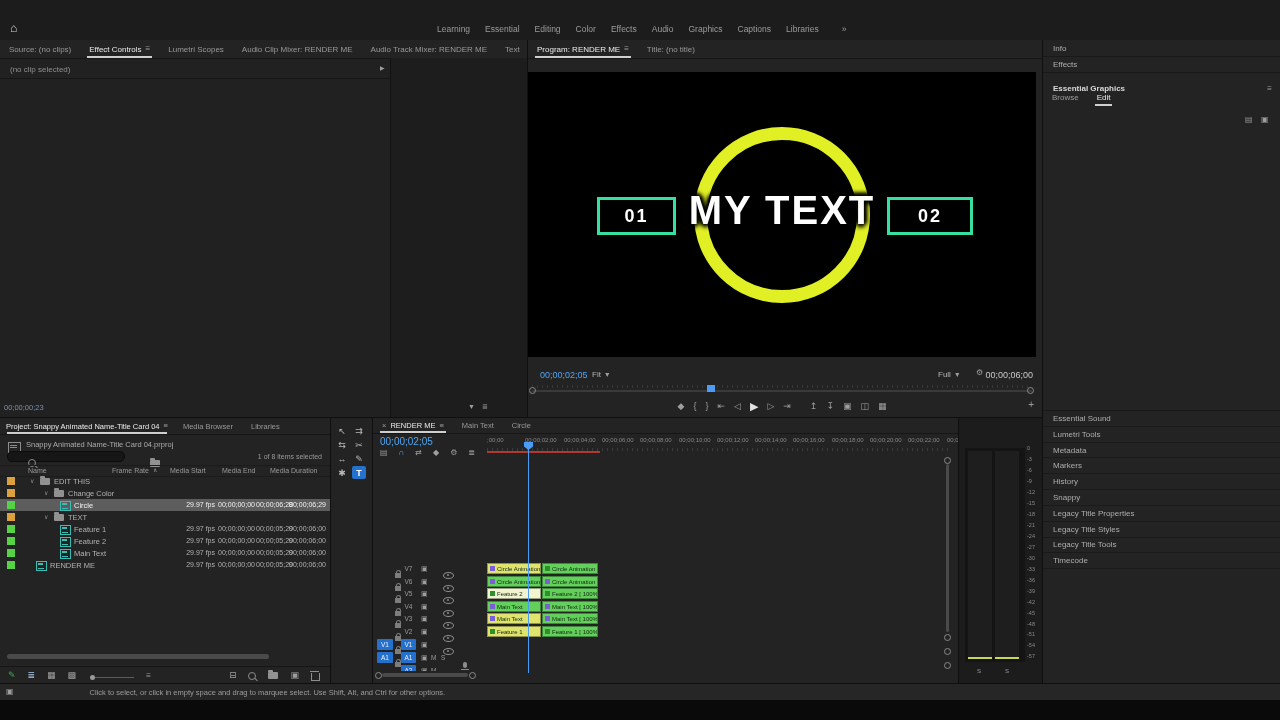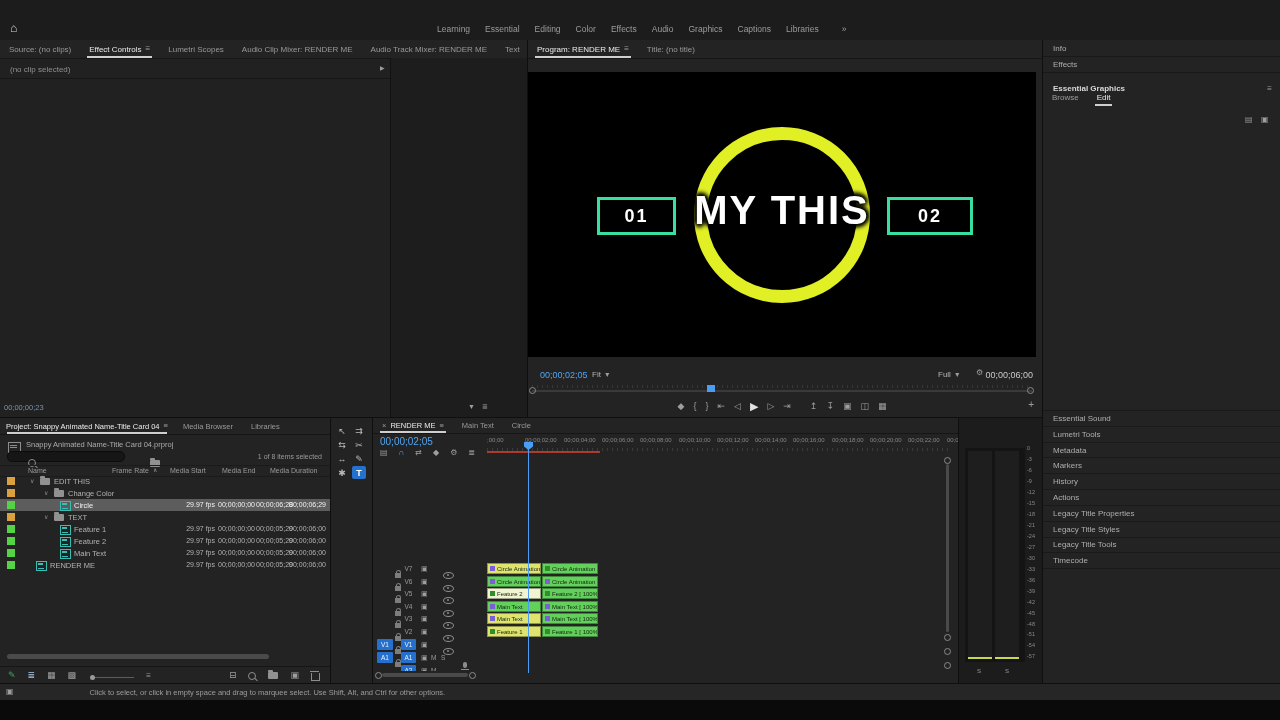--- a/index.html
+++ b/index.html
@@ -121,21 +121,21 @@
       <span class="tab active">
           <span>Program: RENDER ME</span>
           <span class="ico">≡</span>
         </span>
       <span class="tab">
           <span>Title: (no title)</span>
         </span>
     </div>
     <div class="abs" style="left:0;top:32px;width:508px;height:285px;background:#000;overflow:hidden">
       <div class="abs" style="left:166px;top:55px;width:176px;height:176px;border:13px solid #e1ef25;border-radius:50%;box-sizing:border-box"></div>
-      <div class="abs" style="left:0;top:116px;width:508px;text-align:center;font-size:40px;font-weight:bold;color:#fff;letter-spacing:2px;text-shadow:0 0 6px #000,3px 0 4px #000,-3px 0 4px #000,0 3px 4px #000,0 -3px 4px #000">MY THIS</div>
+      <div class="abs" style="left:0;top:116px;width:508px;text-align:center;font-size:40px;font-weight:bold;color:#fff;letter-spacing:2px;text-shadow:0 0 6px #000,3px 0 4px #000,-3px 0 4px #000,0 3px 4px #000,0 -3px 4px #000">MY TEXT</div>
       <div class="abs" style="left:69px;top:125px;width:79px;height:38px;border:3px solid #35e0a0;box-sizing:border-box;display:flex;align-items:center;justify-content:center">
         <span style="font-size:18px;font-weight:bold;color:#fff;letter-spacing:2px">01</span>
       </div>
       <div class="abs" style="left:359px;top:125px;width:86px;height:38px;border:3px solid #35e0a0;box-sizing:border-box;display:flex;align-items:center;justify-content:center">
         <span style="font-size:18px;font-weight:bold;color:#fff;letter-spacing:2px">02</span>
       </div>
     </div>
     <span class="abs blue" style="left:12px;top:330px;font-size:9px">00;00;02;05</span>
     <span class="abs" style="left:64px;top:330px;font-size:8px;color:#b4b4b4"><span>Fit</span>&nbsp;&nbsp;<span class="ico">▾</span></span>
     <span class="abs" style="left:410px;top:330px;font-size:8px;color:#b4b4b4"><span>Full</span>&nbsp;&nbsp;<span class="ico">▾</span></span>
@@ -193,21 +193,21 @@
       <div class="rrow">
           <span>Metadata</span>
         </div>
       <div class="rrow">
           <span>Markers</span>
         </div>
       <div class="rrow">
           <span>History</span>
         </div>
       <div class="rrow">
-          <span>Actions</span>
+          <span>Snappy</span>
         </div>
       <div class="rrow">
           <span>Legacy Title Properties</span>
         </div>
       <div class="rrow">
           <span>Legacy Title Styles</span>
         </div>
       <div class="rrow">
           <span>Legacy Title Tools</span>
         </div>

